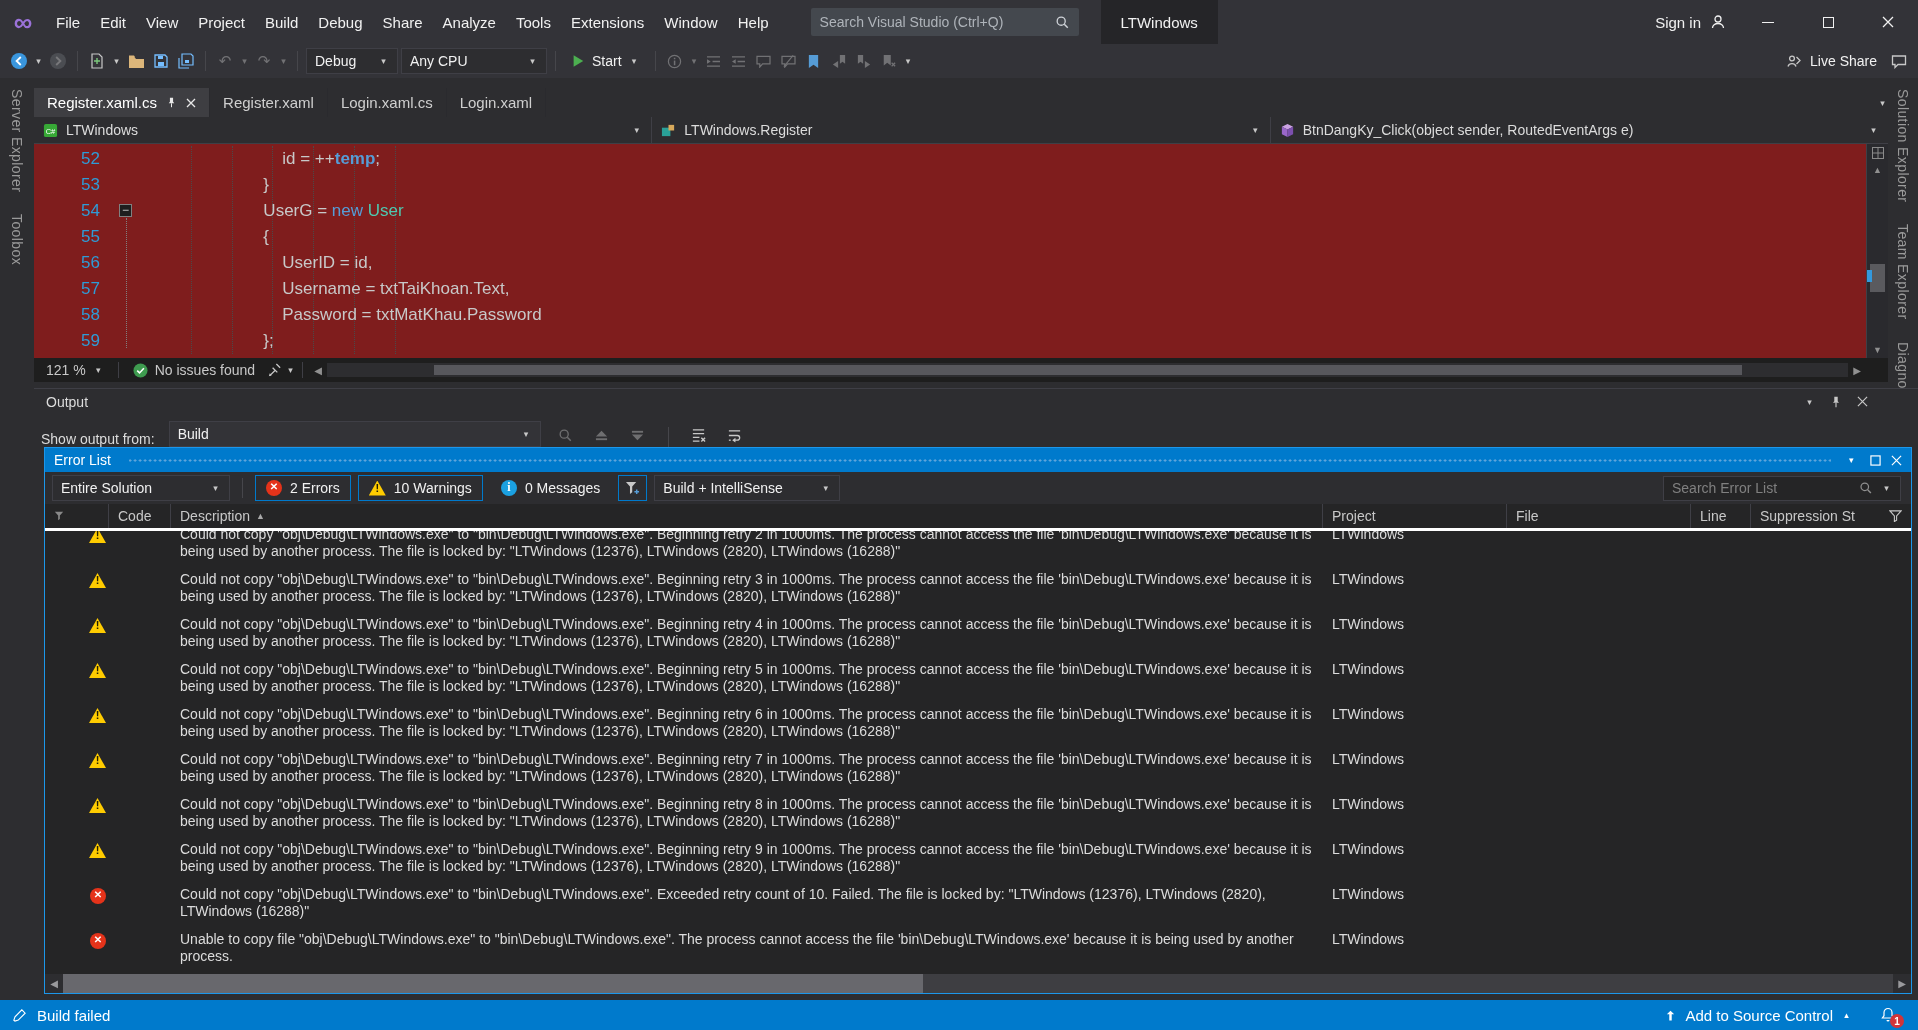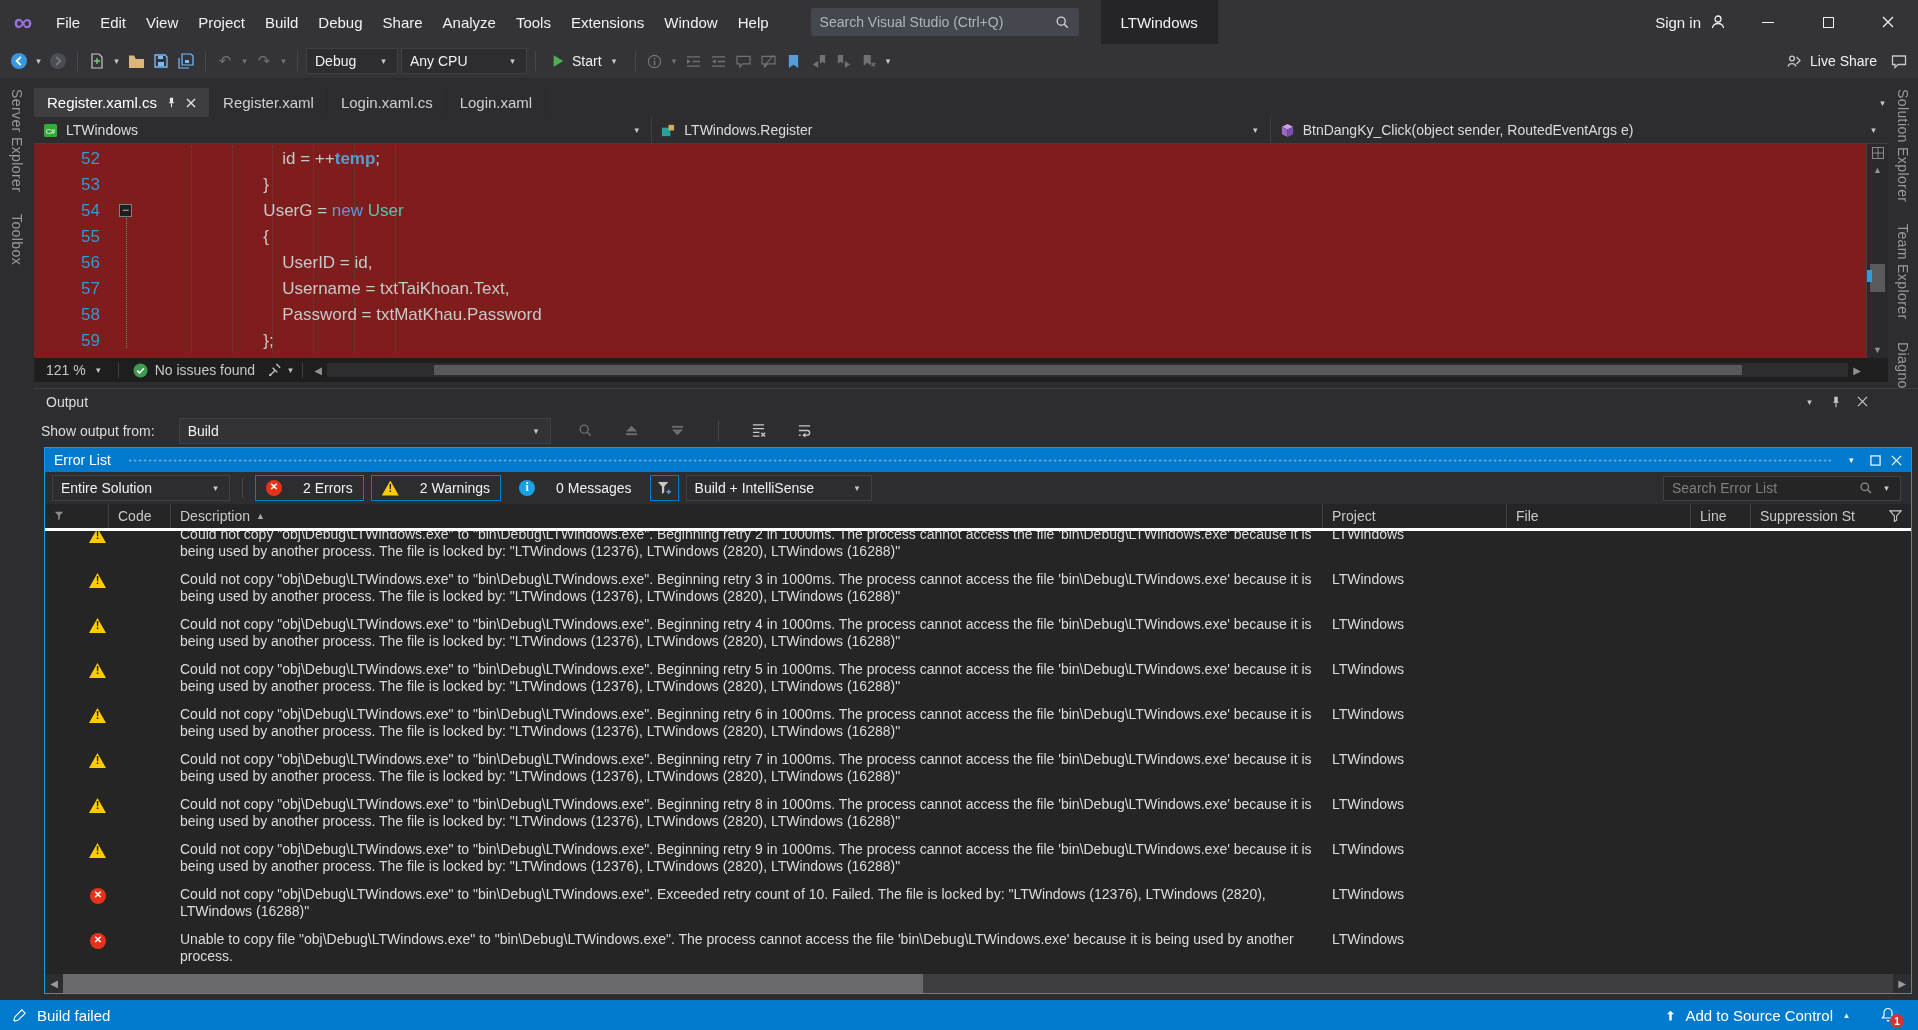--- a/index.html
+++ b/index.html
@@ -84,31 +84,31 @@
   .health { display:flex; align-items:center; gap:7px; padding:0 8px; }
   .hscroll { flex:1; height:100%; display:flex; align-items:center; padding-right:22px; }
   .harr { width:18px; text-align:center; font-size:10px; color:#909090; }
   .htrack { flex:1; position:relative; height:14px; background:#2D2D30; }
   .hthumb { position:absolute; top:2px; height:10px; left:7%; width:86%; background:#57575C; }
 
   
   .bottomdock { position:absolute; left:34px; right:0; top:310px; bottom:0; background:#2D2D30; }
   .output-header { height:26px; display:flex; align-items:center; padding:0 12px; font-size:14px; color:#DCDCDC; border-top:1px solid #3F3F46; gap:32px; }
   .output-header .oh-icons { margin-left:auto; display:flex; align-items:center; gap:15px; color:#C8C8C8; margin-right:38px; }
-  .output-row { height:33px; display:flex; align-items:center; padding:0 7px; gap:24px; font-size:14px; color:#DCDCDC; }
+  .output-row { height:33px; display:flex; align-items:flex-end; padding:0 7px; gap:14px; font-size:14px; color:#DCDCDC; }
   .output-row .combo { width:372px; background:#333337; }
 
   
   .errorlist { position:absolute; left:10px; right:6px; top:59px; bottom:6px; border:1px solid #1C97EA; background:#252526; display:flex; flex-direction:column; }
   .el-title { height:24px; background:#007ACC; display:flex; align-items:center; padding:0 9px; color:#FFFFFF; font-size:14px; gap:10px; flex:none; }
   .el-grip { flex:1; height:5px; margin:0 8px; background-image:radial-gradient(#5FA5DB 1px, transparent 1.2px); background-size:5px 5px; background-position:center; }
   .el-title .wicon { color:#FFFFFF; display:flex; align-items:center; }
   .el-toolbar { height:32px; display:flex; align-items:center; gap:7px; padding:0 7px; background:#2D2D30; flex:none; }
   .el-toolbar .combo { background:#2D2D30; }
-  .el-btn { display:flex; align-items:center; gap:21px; height:26px; padding:0 10px; font-size:14px; color:#F1F1F1; border:1px solid transparent; }
+  .el-btn { display:flex; align-items:center; gap:8px; height:26px; padding:0 10px; font-size:14px; color:#F1F1F1; border:1px solid transparent; }
   .el-btn.on { border-color:#007ACC; }
   .el-search { margin-left:auto; margin-right:3px; width:238px; height:25px; border:1px solid #3F3F46; background:#252526; display:flex; align-items:center; padding:0 8px; color:#808080; font-size:14px; gap:8px; }
   .el-search .sb-text { flex:1; white-space:nowrap; overflow:hidden; }
 
   .sev-i { width:17px; height:15px; position:relative; flex:none; }
   .sev-i.warn { background:#FFCC00; clip-path:polygon(50% 0,100% 100%,0 100%); }
   .sev-i.warn::after { content:"!"; position:absolute; left:0; right:0; top:1px; text-align:center; color:#231F00; font-size:11px; font-weight:bold; }
   .sev-i.err { width:16px; height:16px; background:#E5331A; border-radius:50%; }
   .sev-i.err::after { content:"✕"; position:absolute; left:0; right:0; top:1px; text-align:center; color:#FFFFFF; font-size:10px; font-weight:bold; }
   .sev-i.info { width:16px; height:16px; background:#1BA1E2; border-radius:50%; }
@@ -243,21 +243,21 @@
     <span class="tsep"></span>
     <span class="ticon dim">↶</span>
     <span class="caret dim">▾</span>
     <span class="ticon dim">↷</span>
     <span class="caret dim">▾</span>
     <span class="tsep"></span>
     <div class="combo" style="width:92px">
       <span>Debug</span>
       <span class="caret">▾</span>
     </div>
-    <div class="combo" style="width:126px">
+    <div class="combo" style="width:146px">
       <span>Any CPU</span>
       <span class="caret">▾</span>
     </div>
     <span class="tsep"></span>
     <div class="start-btn">
       <svg width="14" height="14" viewBox="0 0 16 16">
           <polygon points="3,1.5 14,8 3,14.5" fill="#4CAF50"></polygon>
         </svg>
       <span>Start</span>
       <span class="caret">▾</span>
@@ -589,21 +589,21 @@
             <span>Entire Solution</span>
             <span class="caret">▾</span>
           </div>
           <span class="tsep"></span>
           <div class="el-btn on">
             <span class="sev-i err"></span>
             <span>2 Errors</span>
           </div>
           <div class="el-btn on">
             <span class="sev-i warn"></span>
-            <span>2 Warnings</span>
+            <span>10 Warnings</span>
           </div>
           <div class="el-btn">
             <span class="sev-i info"></span>
             <span>0 Messages</span>
           </div>
           <div class="el-btn on" style="padding:0 6px">
             <svg width="15" height="14" viewBox="0 0 16 15">
                 <path d="M1 1 h11 l-4.3 5 v6 l-2.4 2 v-8 z" fill="#C8C8C8"></path>
                 <path d="M12.5 9 v5 M10 11.5 h5" stroke="#569CD6" stroke-width="1.6"></path>
               </svg>

